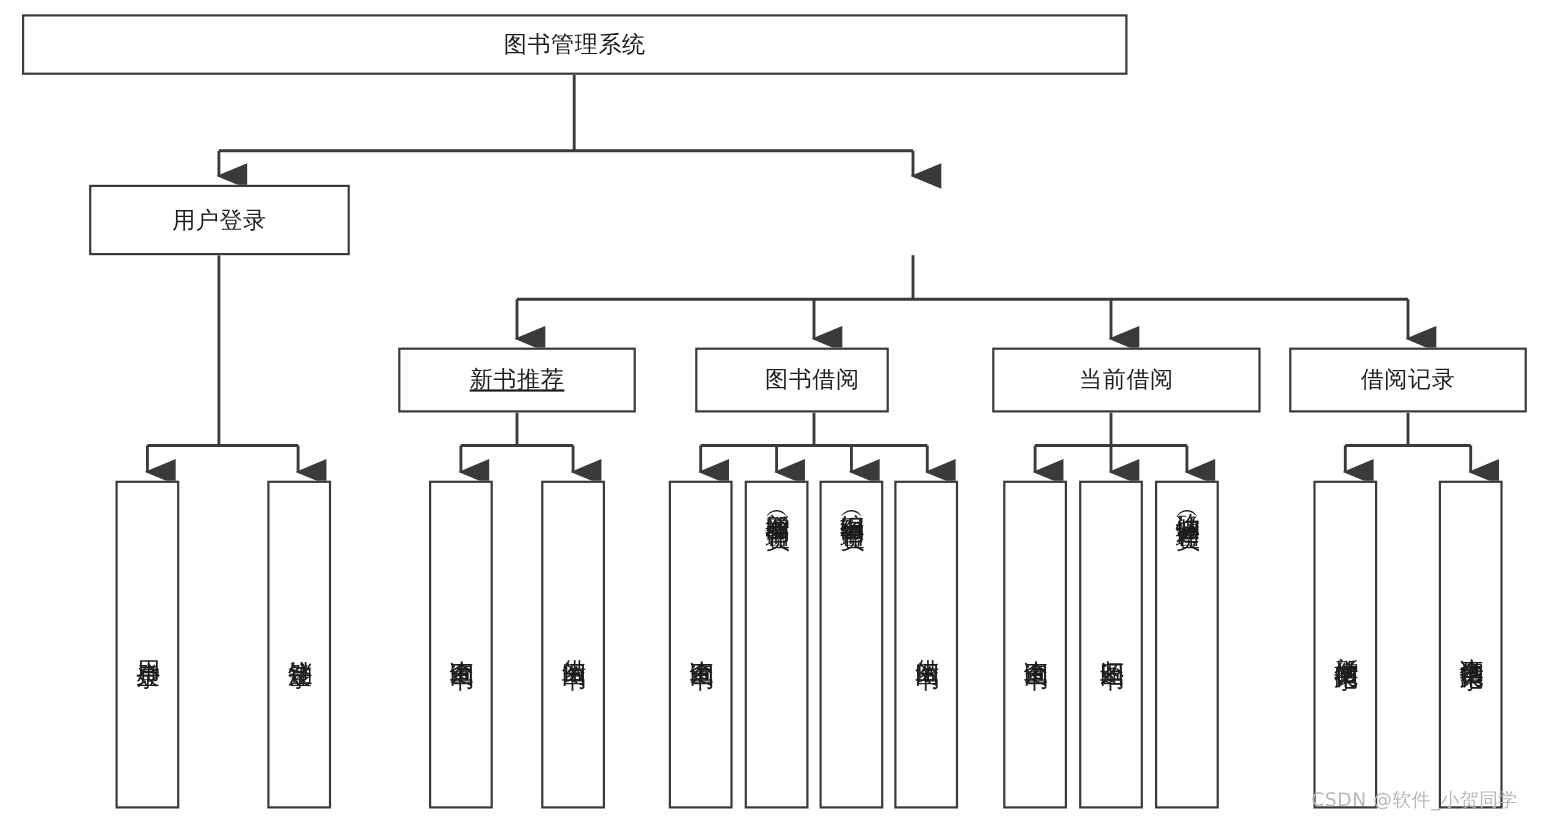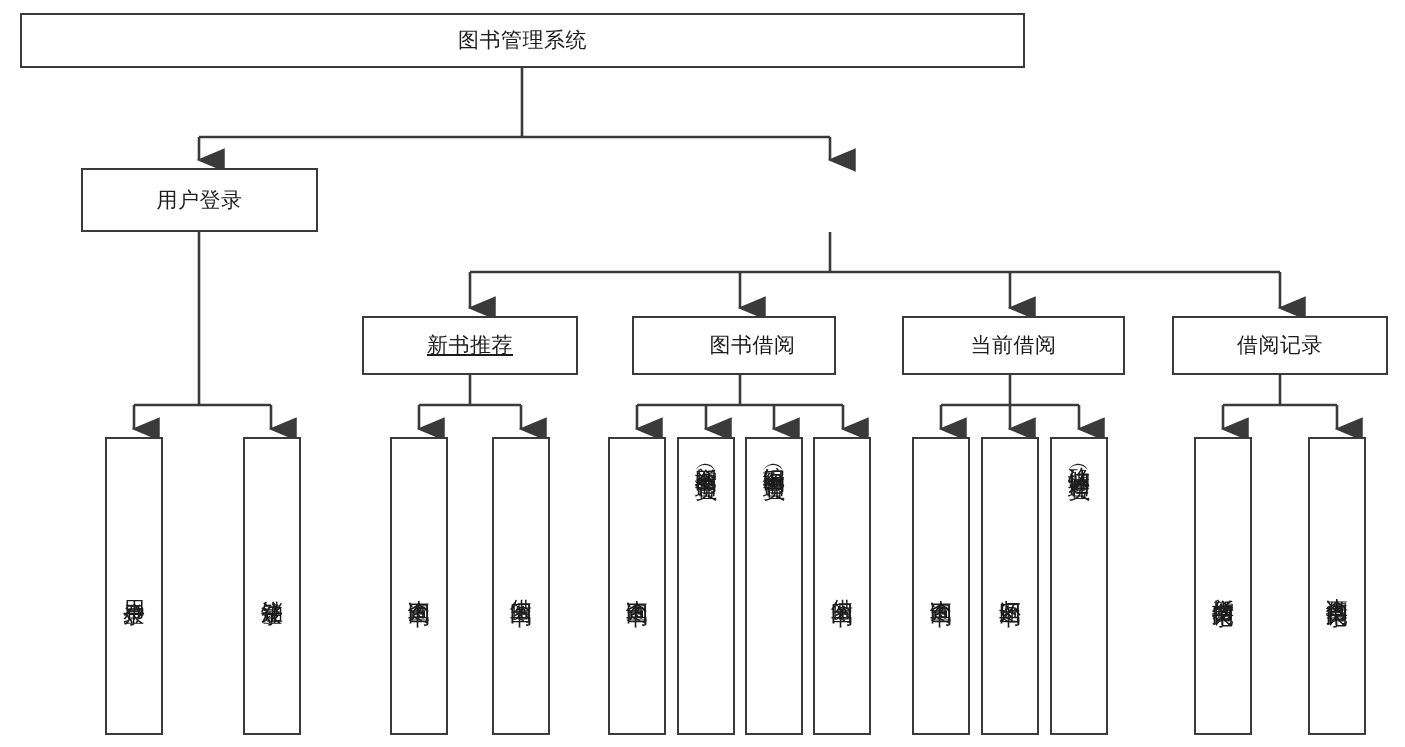--- a/index.html
+++ b/index.html
@@ -128,24 +128,24 @@
     <span class="node-label">图书管理系统</span>
   </div>
 
   <div class="node" style="left:81px; top:168px; width:237px; height:64px;">
     <span class="node-label">用户登录</span>
   </div>
 
   <div class="node" style="left:362px; top:316px; width:216px; height:59px;text-decoration:underline;">
     <span class="node-label">新书推荐</span>
   </div>
-  <div class="node" style="left:632px; top:316px; width:204px; height:59px;padding-left:37px;">
+  <div class="node" style="left:632px; top:316px; width:176px; height:59px;padding-left:37px;">
     <span class="node-label">图书借阅</span>
   </div>
-  <div class="node" style="left:902px; top:316px; width:223px; height:59px;">
+  <div class="node" style="left:902px; top:316px; width:244px; height:59px;">
     <span class="node-label">当前借阅</span>
   </div>
   <div class="node" style="left:1172px; top:316px; width:216px; height:59px;">
     <span class="node-label">借阅记录</span>
   </div>
 
   <div class="node vertical center-text" style="left:105px; top:437px; width:58px; height:298px;">
     <span class="node-label">用户登录</span>
   </div>
   <div class="node vertical center-text" style="left:243px; top:437px; width:58px; height:298px;">
@@ -182,14 +182,15 @@
     <span class="node-label">确认归还（管理员）</span>
   </div>
 
   <div class="node vertical center-text" style="left:1194px; top:437px; width:58px; height:298px;">
     <span class="node-label">新增借阅记录</span>
   </div>
   <div class="node vertical center-text" style="left:1308px; top:437px; width:58px; height:298px;">
     <span class="node-label">查询借阅记录</span>
   </div>
 
+  <div class="watermark" style="left:1192px; top:716px;">CSDN @软件_小贺同学</div>
 
 </div>
 
 </body></html>

